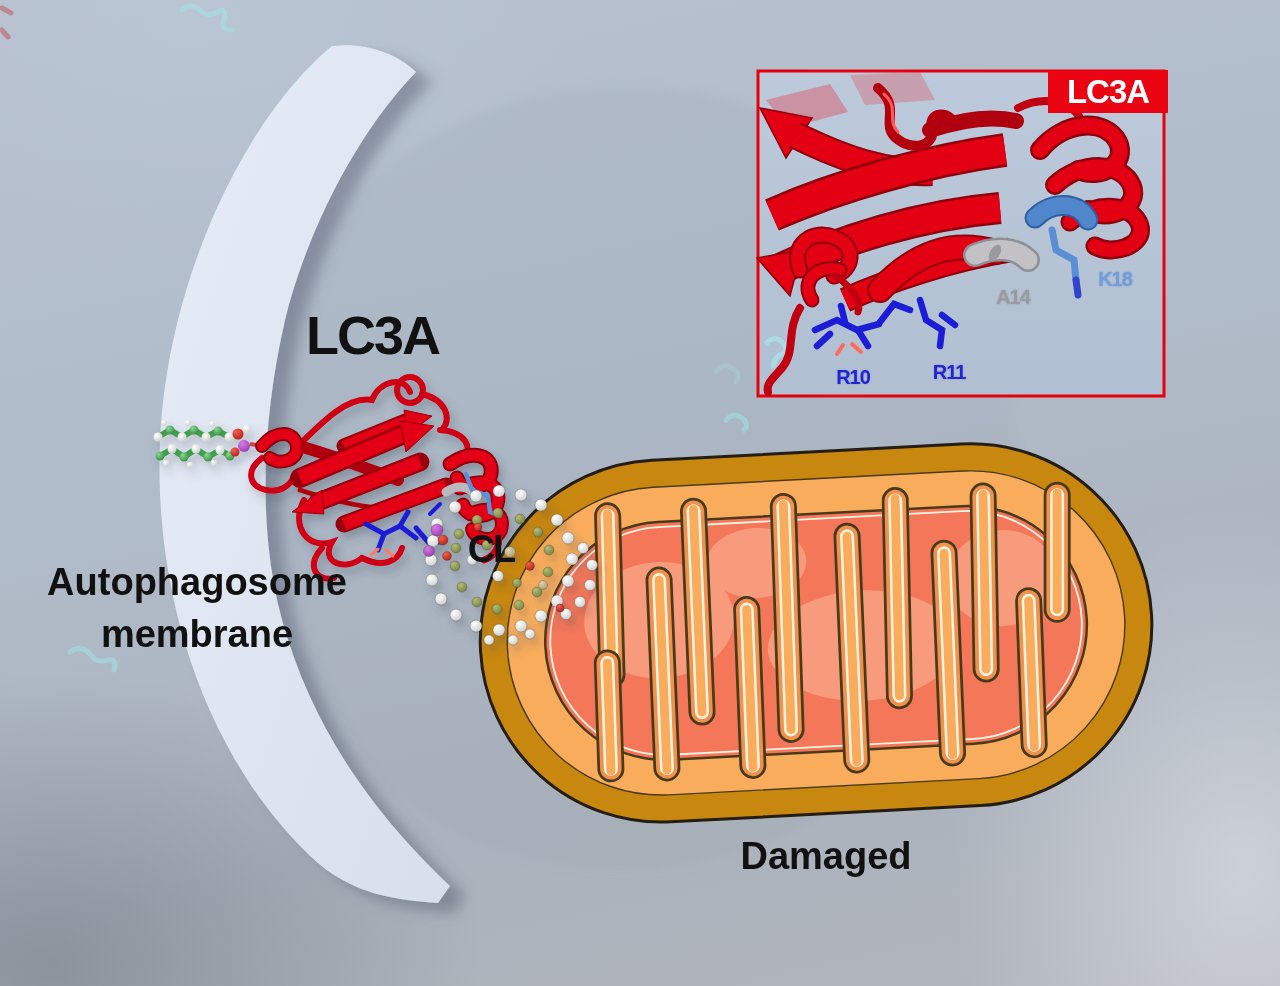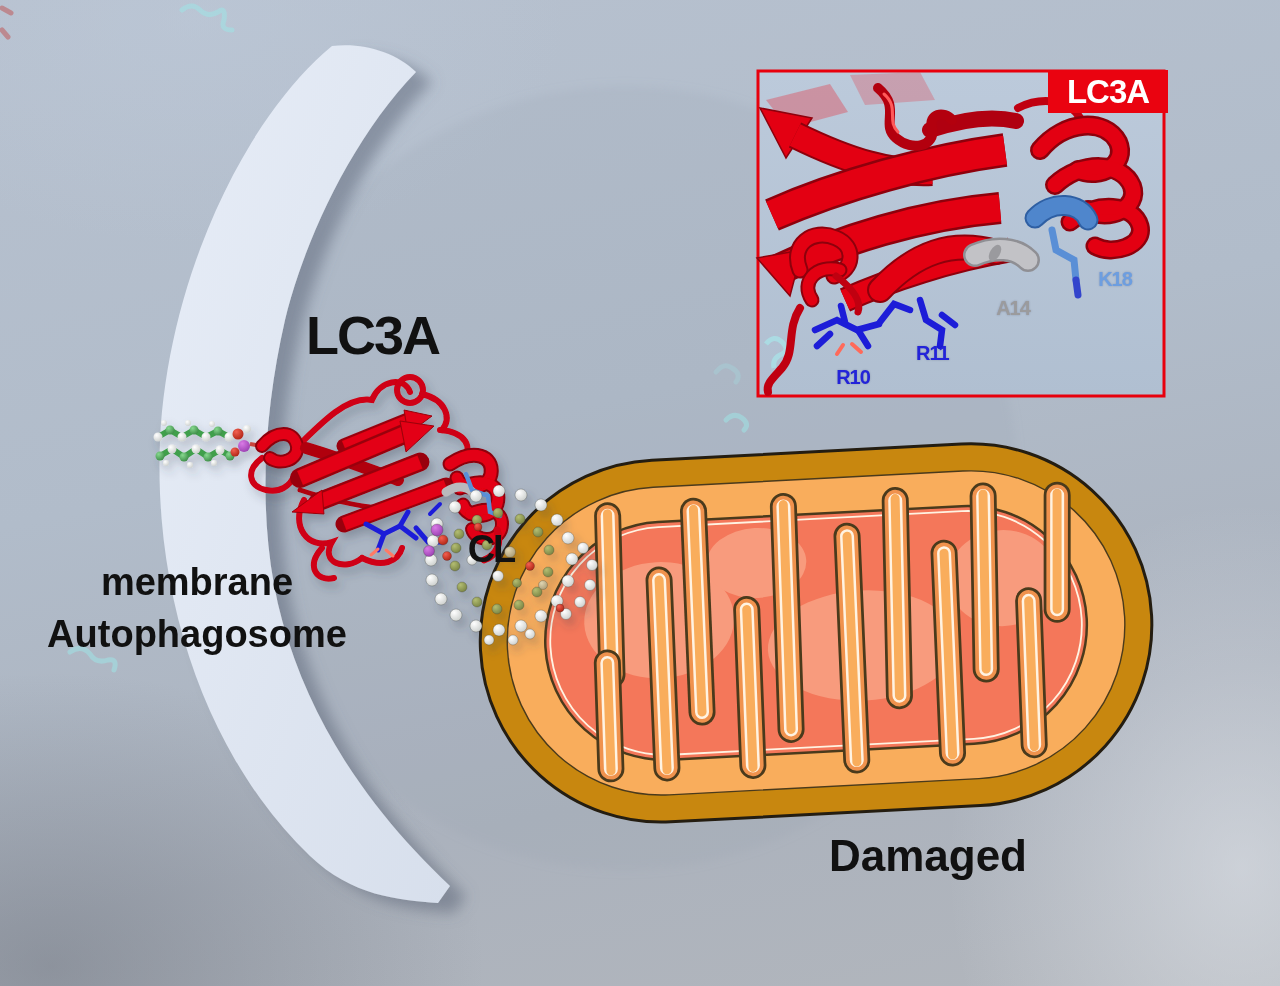--- a/index.html
+++ b/index.html
@@ -11,31 +11,31 @@
       radial-gradient(420px 520px at 97% 88%, rgba(228,232,238,.55), rgba(228,232,238,0) 70%),
       radial-gradient(500px 300px at 15% 2%, rgba(190,202,218,.5), rgba(190,202,218,0) 75%),
       linear-gradient(168deg,#b7c1cf 0%,#b1bcca 42%,#abb2bd 74%,#b2b6bc 100%);
   }
   svg{position:absolute;left:0;top:0;}
   .lbl{position:absolute;font-weight:bold;color:var(--label_black,#111);white-space:nowrap;}
   .lbl.center{text-align:center;}
   #lbl-lc3a-main{left:300px;top:304px;width:145px;font-size:54px;letter-spacing:-2px;text-align:center;}
   #lbl-cl{left:446px;top:528px;width:90px;font-size:38px;letter-spacing:-2px;text-align:center;}
   #lbl-autophagosome{left:22px;top:556px;width:350px;font-size:38px;line-height:52px;text-align:center;}
-  #lbl-damaged{left:687px;top:830px;width:340px;font-size:44px;line-height:52px;text-align:right;}
+  #lbl-damaged{left:656px;top:830px;width:340px;font-size:38px;line-height:52px;text-align:center;}
   #inset-tab{
     position:absolute;left:1048px;top:70px;width:120px;height:43px;
     background:var(--accent_red,#ea0310);color:#fff;font-weight:bold;font-size:33px;
     line-height:43px;text-align:center;letter-spacing:-1px;
   }
   .res-lbl{position:absolute;font-weight:bold;font-size:20px;letter-spacing:-1px;
     text-shadow:0 0 2px rgba(20,20,60,.25);}
   #lbl-r10{left:820px;top:358px;width:66px;text-align:center;color:var(--arg_blue,#2323d9);margin-top:8px;}
-  #lbl-r11{left:916px;top:342px;width:66px;color:var(--arg_blue,#2323d9);}
-  #lbl-a14{left:980px;top:297px;width:66px;text-align:center;color:var(--ala_gray,#9b9b9d);}
+  #lbl-r11{left:916px;top:361px;width:66px;text-align:center;color:var(--arg_blue,#2323d9);}
+  #lbl-a14{left:980px;top:286px;width:66px;text-align:center;color:var(--ala_gray,#9b9b9d);}
   #lbl-k18{left:1082px;top:268px;width:66px;text-align:center;color:var(--lys_blue,#6d9ee0);}
 </style>
 </head>
 <body>
 
 <div id="stage">
 
 <svg width="1280" height="986" viewBox="0 0 1280 986">
   <defs>
     <filter id="crescentShadow" x="-20%" y="-20%" width="150%" height="150%">
@@ -411,22 +411,22 @@
 
       <path d="M 1052 230 l 4 20 l 18 10 l 2 20" fill="none" stroke="#5a8fd6" stroke-width="7" stroke-linecap="round"></path>
       <path d="M 1076 280 l 2 15" fill="none" stroke="#3344cc" stroke-width="7" stroke-linecap="round"></path>
     </g>
   </g>
 </svg>
 
 <div id="lbl-lc3a-main" class="lbl">LC3A</div>
 <div id="lbl-cl" class="lbl">CL</div>
 <div id="lbl-autophagosome" class="lbl center">
+  <div>Autophagosome</div>
   <div>membrane</div>
-  <div>Autophagosome</div>
 </div>
 <div id="lbl-damaged" class="lbl center">
   <div>Damaged</div>
 </div>
 <div id="inset-tab">LC3A</div>
 <div id="lbl-r10" class="res-lbl">R10</div>
 <div id="lbl-r11" class="res-lbl">R11</div>
 <div id="lbl-a14" class="res-lbl">A14</div>
 <div id="lbl-k18" class="res-lbl">K18</div>
 

